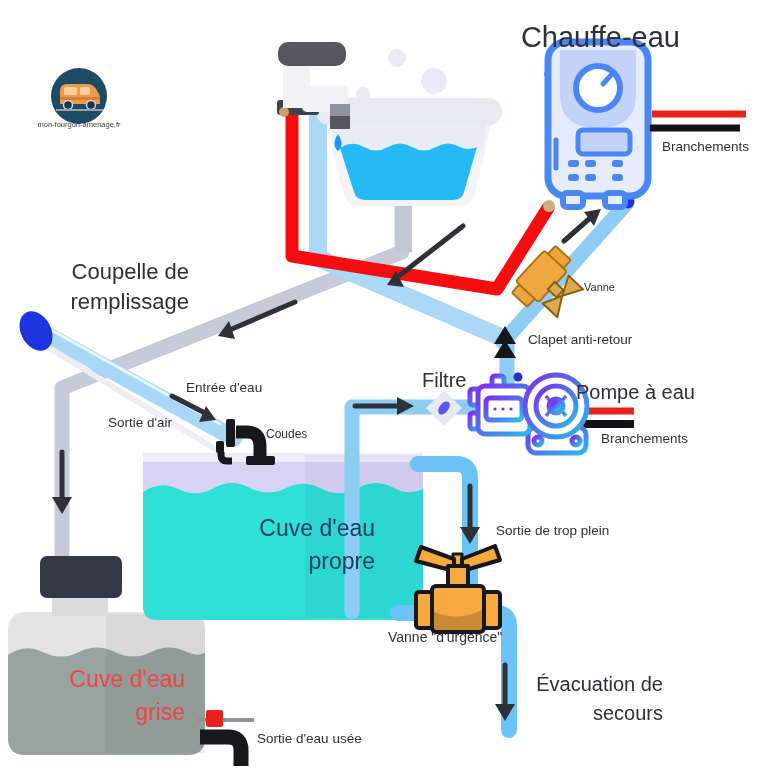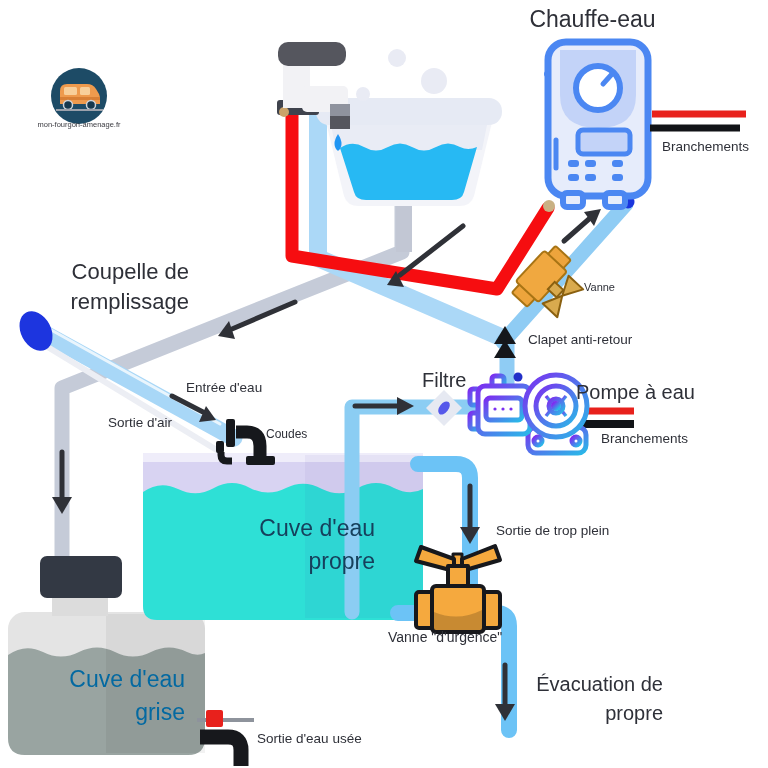--- a/index.html
+++ b/index.html
@@ -222,32 +222,32 @@
     <path d="M60,104 L60,91 Q60,84 67,84 L87,84 Q93,84 96,89 L99,94 Q100,96 100,100 L100,104 Z" fill="#ee9a4d"></path>
     <rect x="64" y="87" width="13" height="8" rx="1.5" fill="#f8cf9a"></rect>
     <rect x="80" y="87" width="10" height="8" rx="1.5" fill="#f8cf9a"></rect>
     <rect x="60" y="97" width="40" height="3" fill="#d87f35"></rect>
     <circle cx="68" cy="105" r="4.5" fill="#16384d" stroke="#cfd4da" stroke-width="1.5"></circle>
     <circle cx="91" cy="105" r="4.5" fill="#16384d" stroke="#cfd4da" stroke-width="1.5"></circle>
     <path d="M56,110 L103,110" stroke="#9ba1ab" stroke-width="2"></path>
   </g>
 </svg>
 
-<div class="lbl big" style="left:505px;top:6px;width:175px;text-align:center;font-size:23px;">Chauffe-eau</div>
+<div class="lbl big" style="left:505px;top:21px;width:175px;text-align:right;font-size:29px;">Chauffe-eau</div>
 <div class="lbl small" style="left:662px;top:139px;">Branchements</div>
 <div class="lbl big center" style="left:14px;top:257px;width:175px;">Coupelle de remplissage</div>
 <div class="lbl small" style="left:584px;top:281px;font-size:11px;">Vanne</div>
 <div class="lbl small" style="left:528px;top:332px;">Clapet anti-retour</div>
 <div class="lbl big" style="left:422px;top:369px;font-size:20px;">Filtre</div>
 <div class="lbl big" style="left:576px;top:366px;font-size:20px;margin-top:15px;">Pompe à eau</div>
 <div class="lbl small" style="left:601px;top:431px;">Branchements</div>
 <div class="lbl small" style="left:186px;top:380px;">Entrée d'eau</div>
 <div class="lbl small" style="left:108px;top:415px;">Sortie d'air</div>
 <div class="lbl small" style="left:266px;top:427px;font-size:12px;">Coudes</div>
 <div class="lbl big center tanklabel" style="left:195px;top:512px;width:180px;font-size:23px;line-height:1.45;">Cuve d'eau propre</div>
 <div class="lbl small" style="left:496px;top:523px;">Sortie de trop plein</div>
 <div class="lbl small" style="left:388px;top:629px;font-size:14px;">Vanne "d'urgence"</div>
-<div class="lbl big center" style="left:20px;top:663px;width:165px;font-size:23px;line-height:1.45;color:#0369a1;">Cuve d'eau grise</div>
-<div class="lbl big center" style="left:518px;top:670px;width:145px;font-size:20px;line-height:1.45;">Évacuation de propre</div>
+<div class="lbl big center" style="left:20px;top:663px;width:165px;font-size:23px;line-height:1.45;color:#ef4444;">Cuve d'eau grise</div>
+<div class="lbl big center" style="left:518px;top:670px;width:145px;font-size:20px;line-height:1.45;">Évacuation de secours</div>
 <div class="lbl small" style="left:257px;top:731px;">Sortie d'eau usée</div>
 <div class="lbl" style="left:24px;top:120px;width:110px;text-align:center;font-size:7.5px;color:#3a3a40;font-weight:400;">mon-fourgon-amenage.fr</div>
 
 </div>
 
 </body></html>

